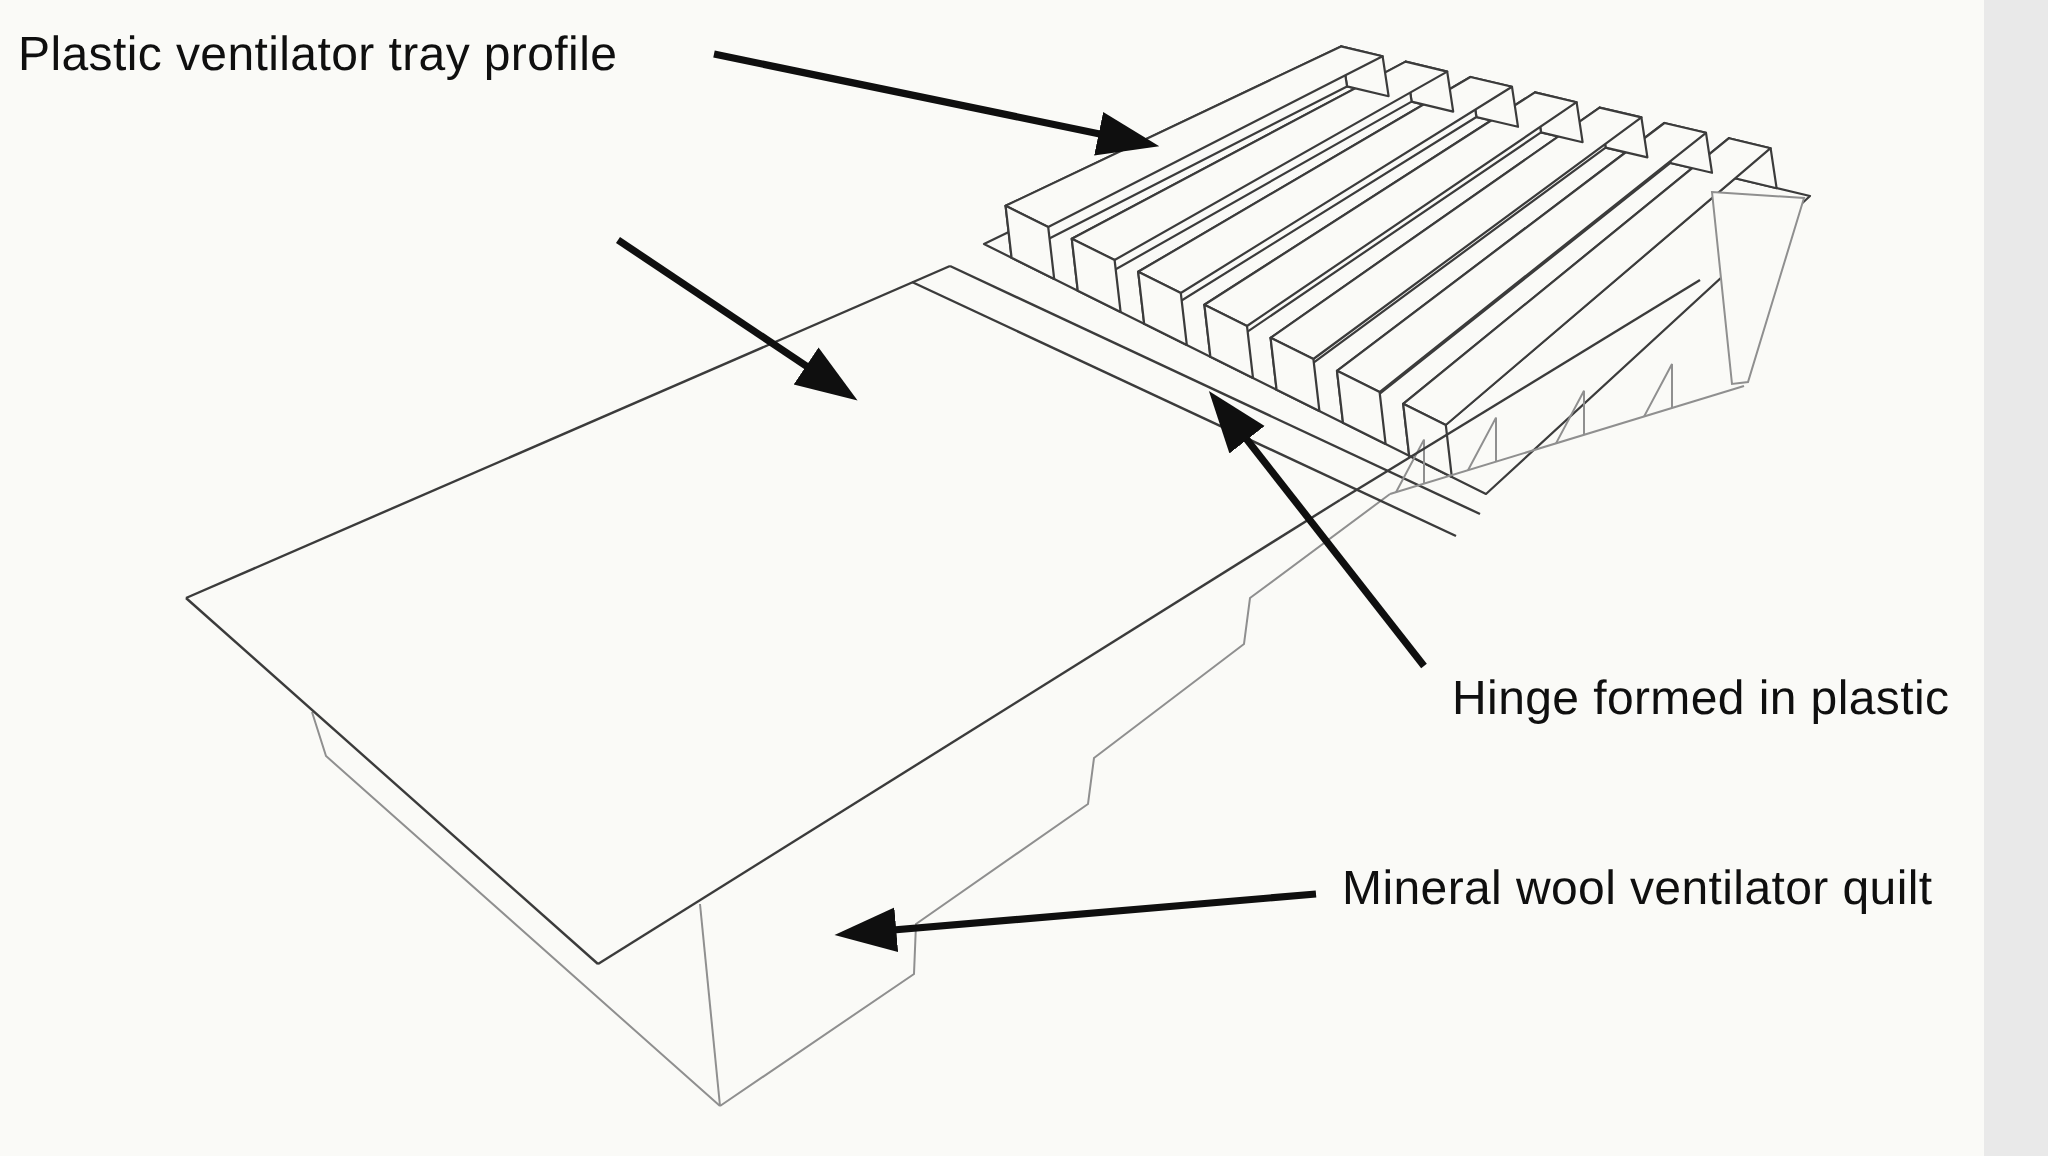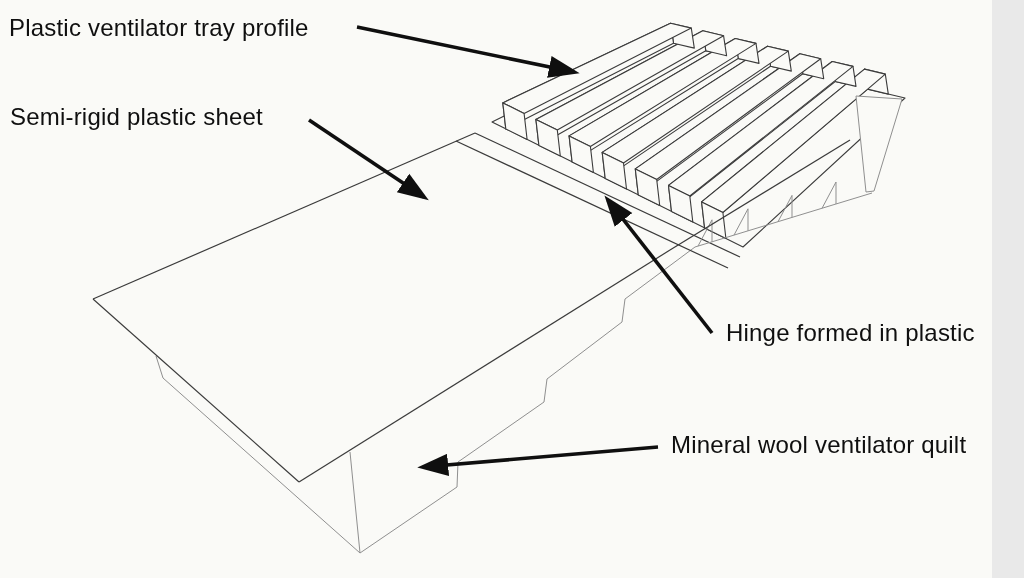--- a/index.html
+++ b/index.html
@@ -100,16 +100,15 @@
 
     <g>
       <line class="arrow" marker-end="url(#ah)" x1="357" y1="27" x2="574" y2="72"></line>
       <line class="arrow" marker-end="url(#ah)" x1="309" y1="120" x2="424" y2="197"></line>
       <line class="arrow" marker-end="url(#ah)" x1="712" y1="333" x2="608" y2="200"></line>
       <line class="arrow" marker-end="url(#ah)" x1="658" y1="447" x2="423" y2="467"></line>
     </g>
   </svg>
 
   <div class="label" style="left:9px;top:15px;">Plastic ventilator tray profile</div>
-  <div class="label" style="left:10px;top:104px;">Semi-rigid plastic sheet</div>
-  <div class="label" style="left:726px;top:320px;">Hinge formed in plastic</div>
+  <div class="label" style="left:726px;top:337px;">Hinge formed in plastic</div>
   <div class="label" style="left:671px;top:432px;">Mineral wool ventilator quilt</div>
 </div>
 
 </body></html>

